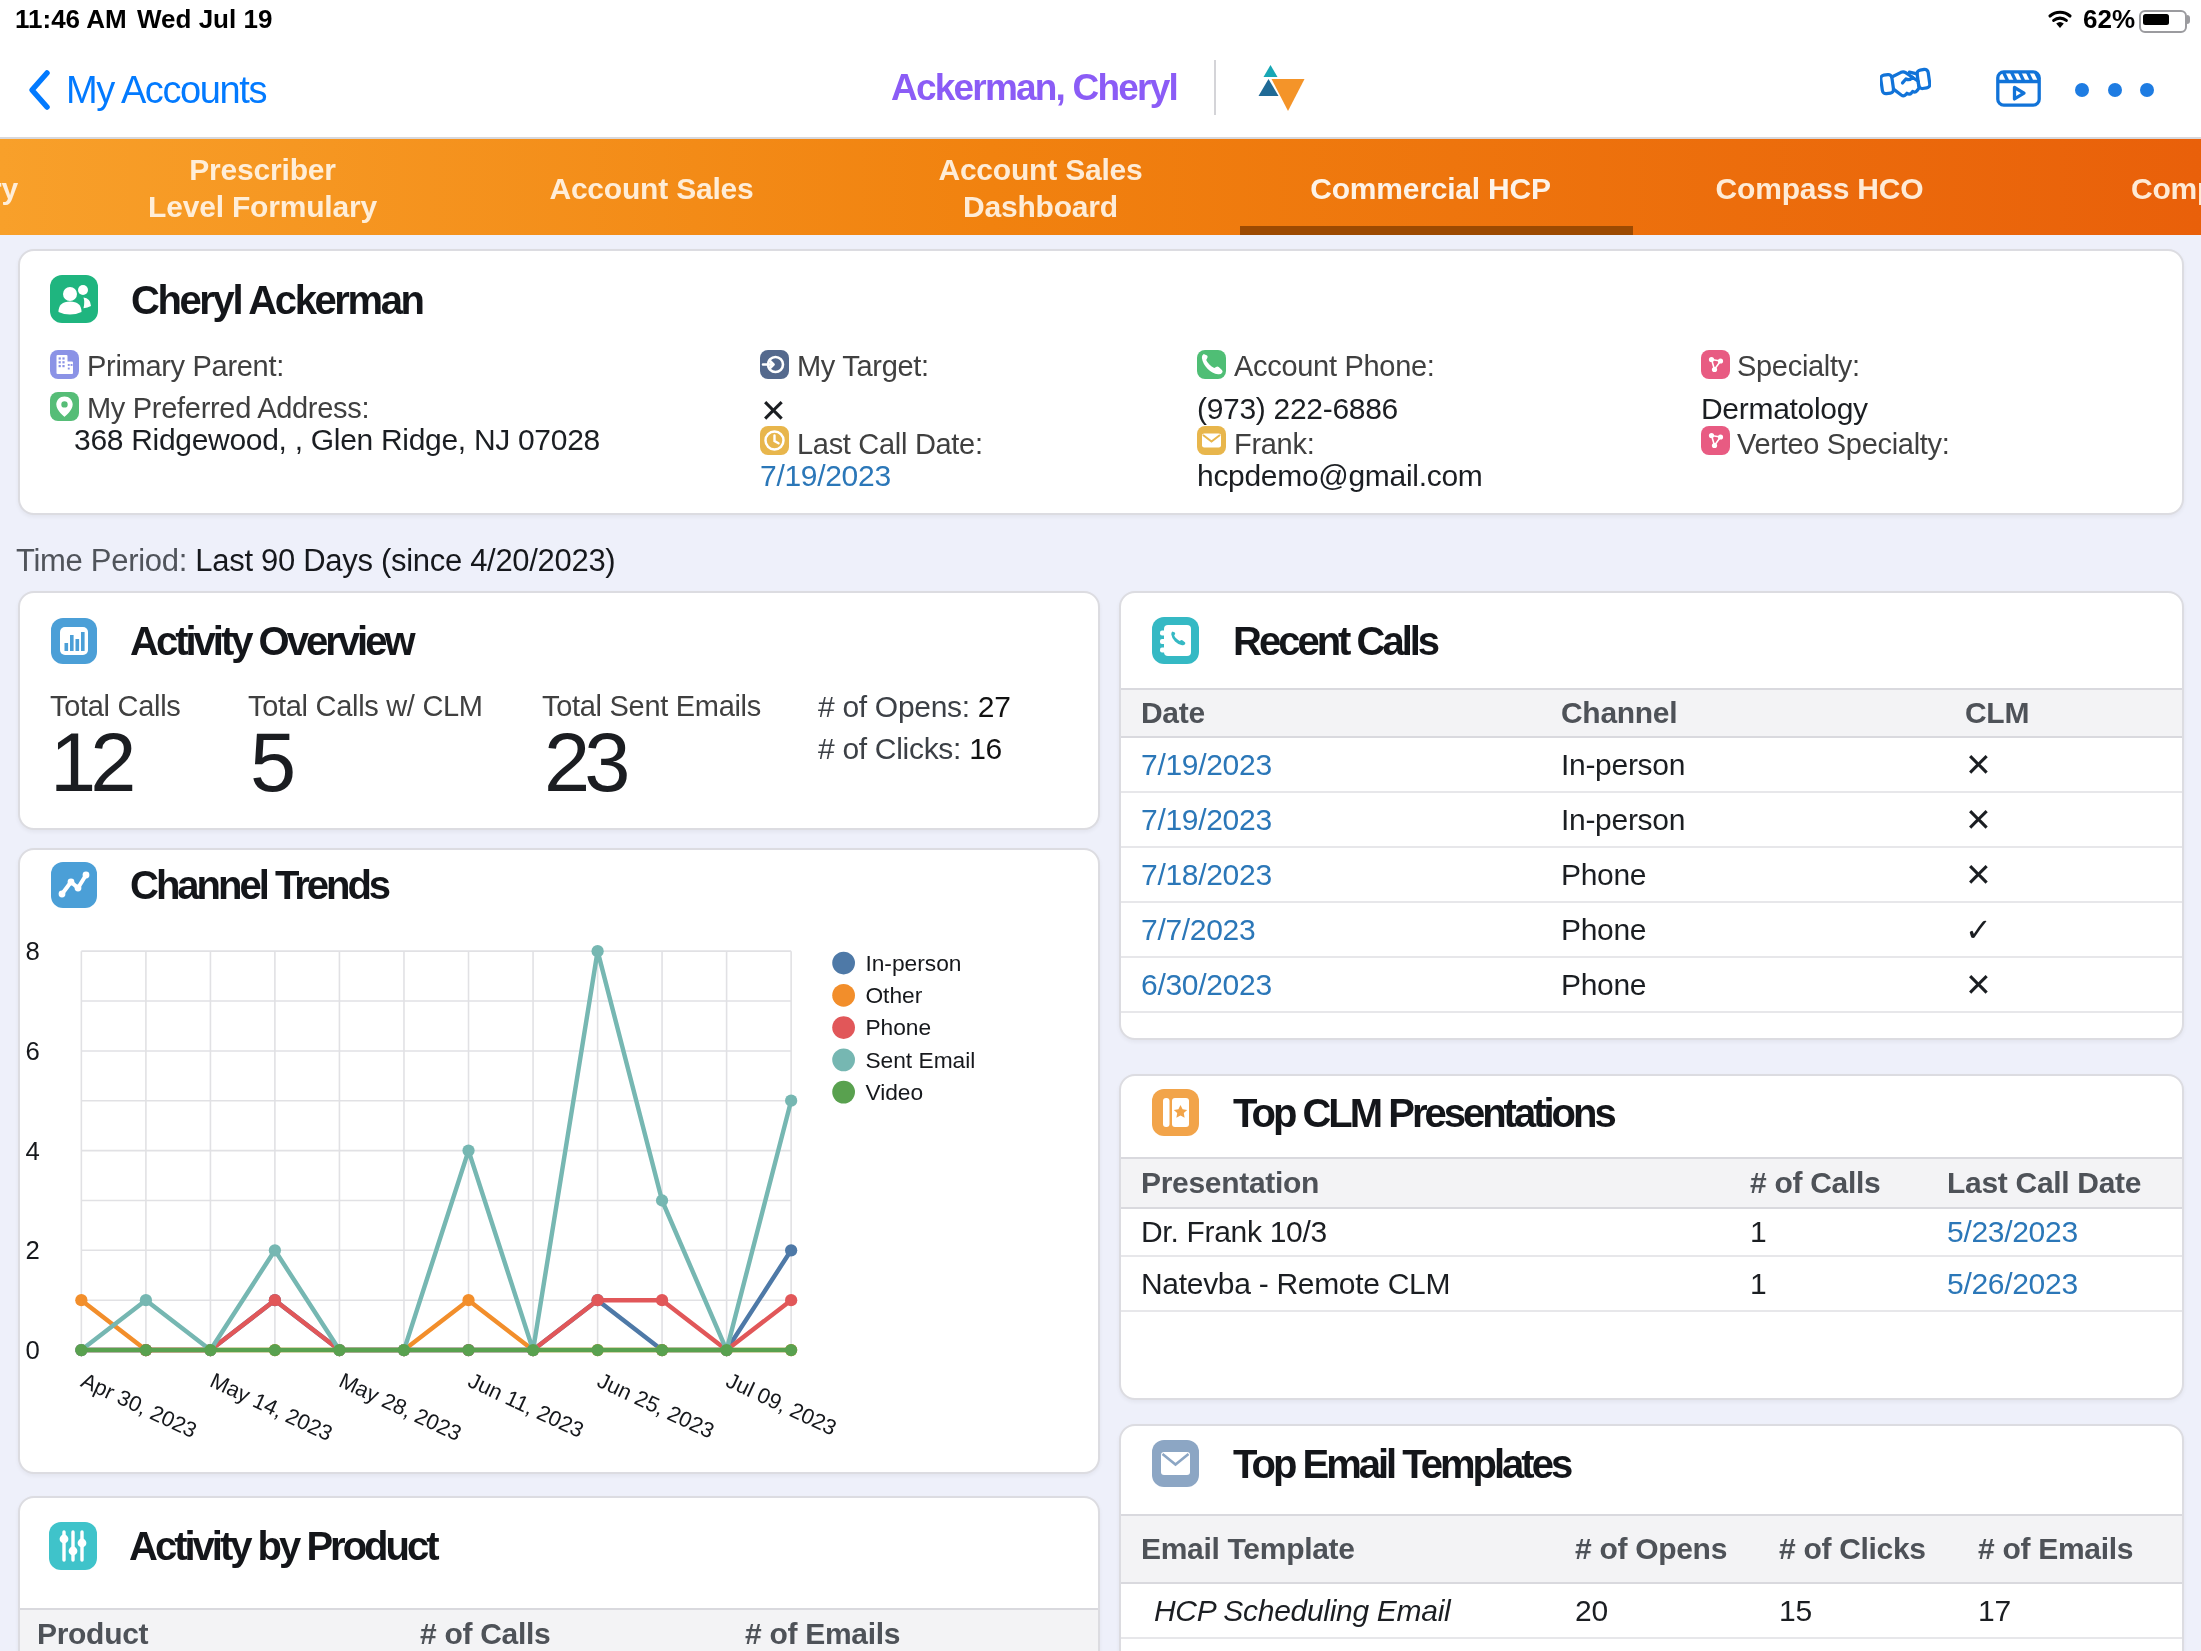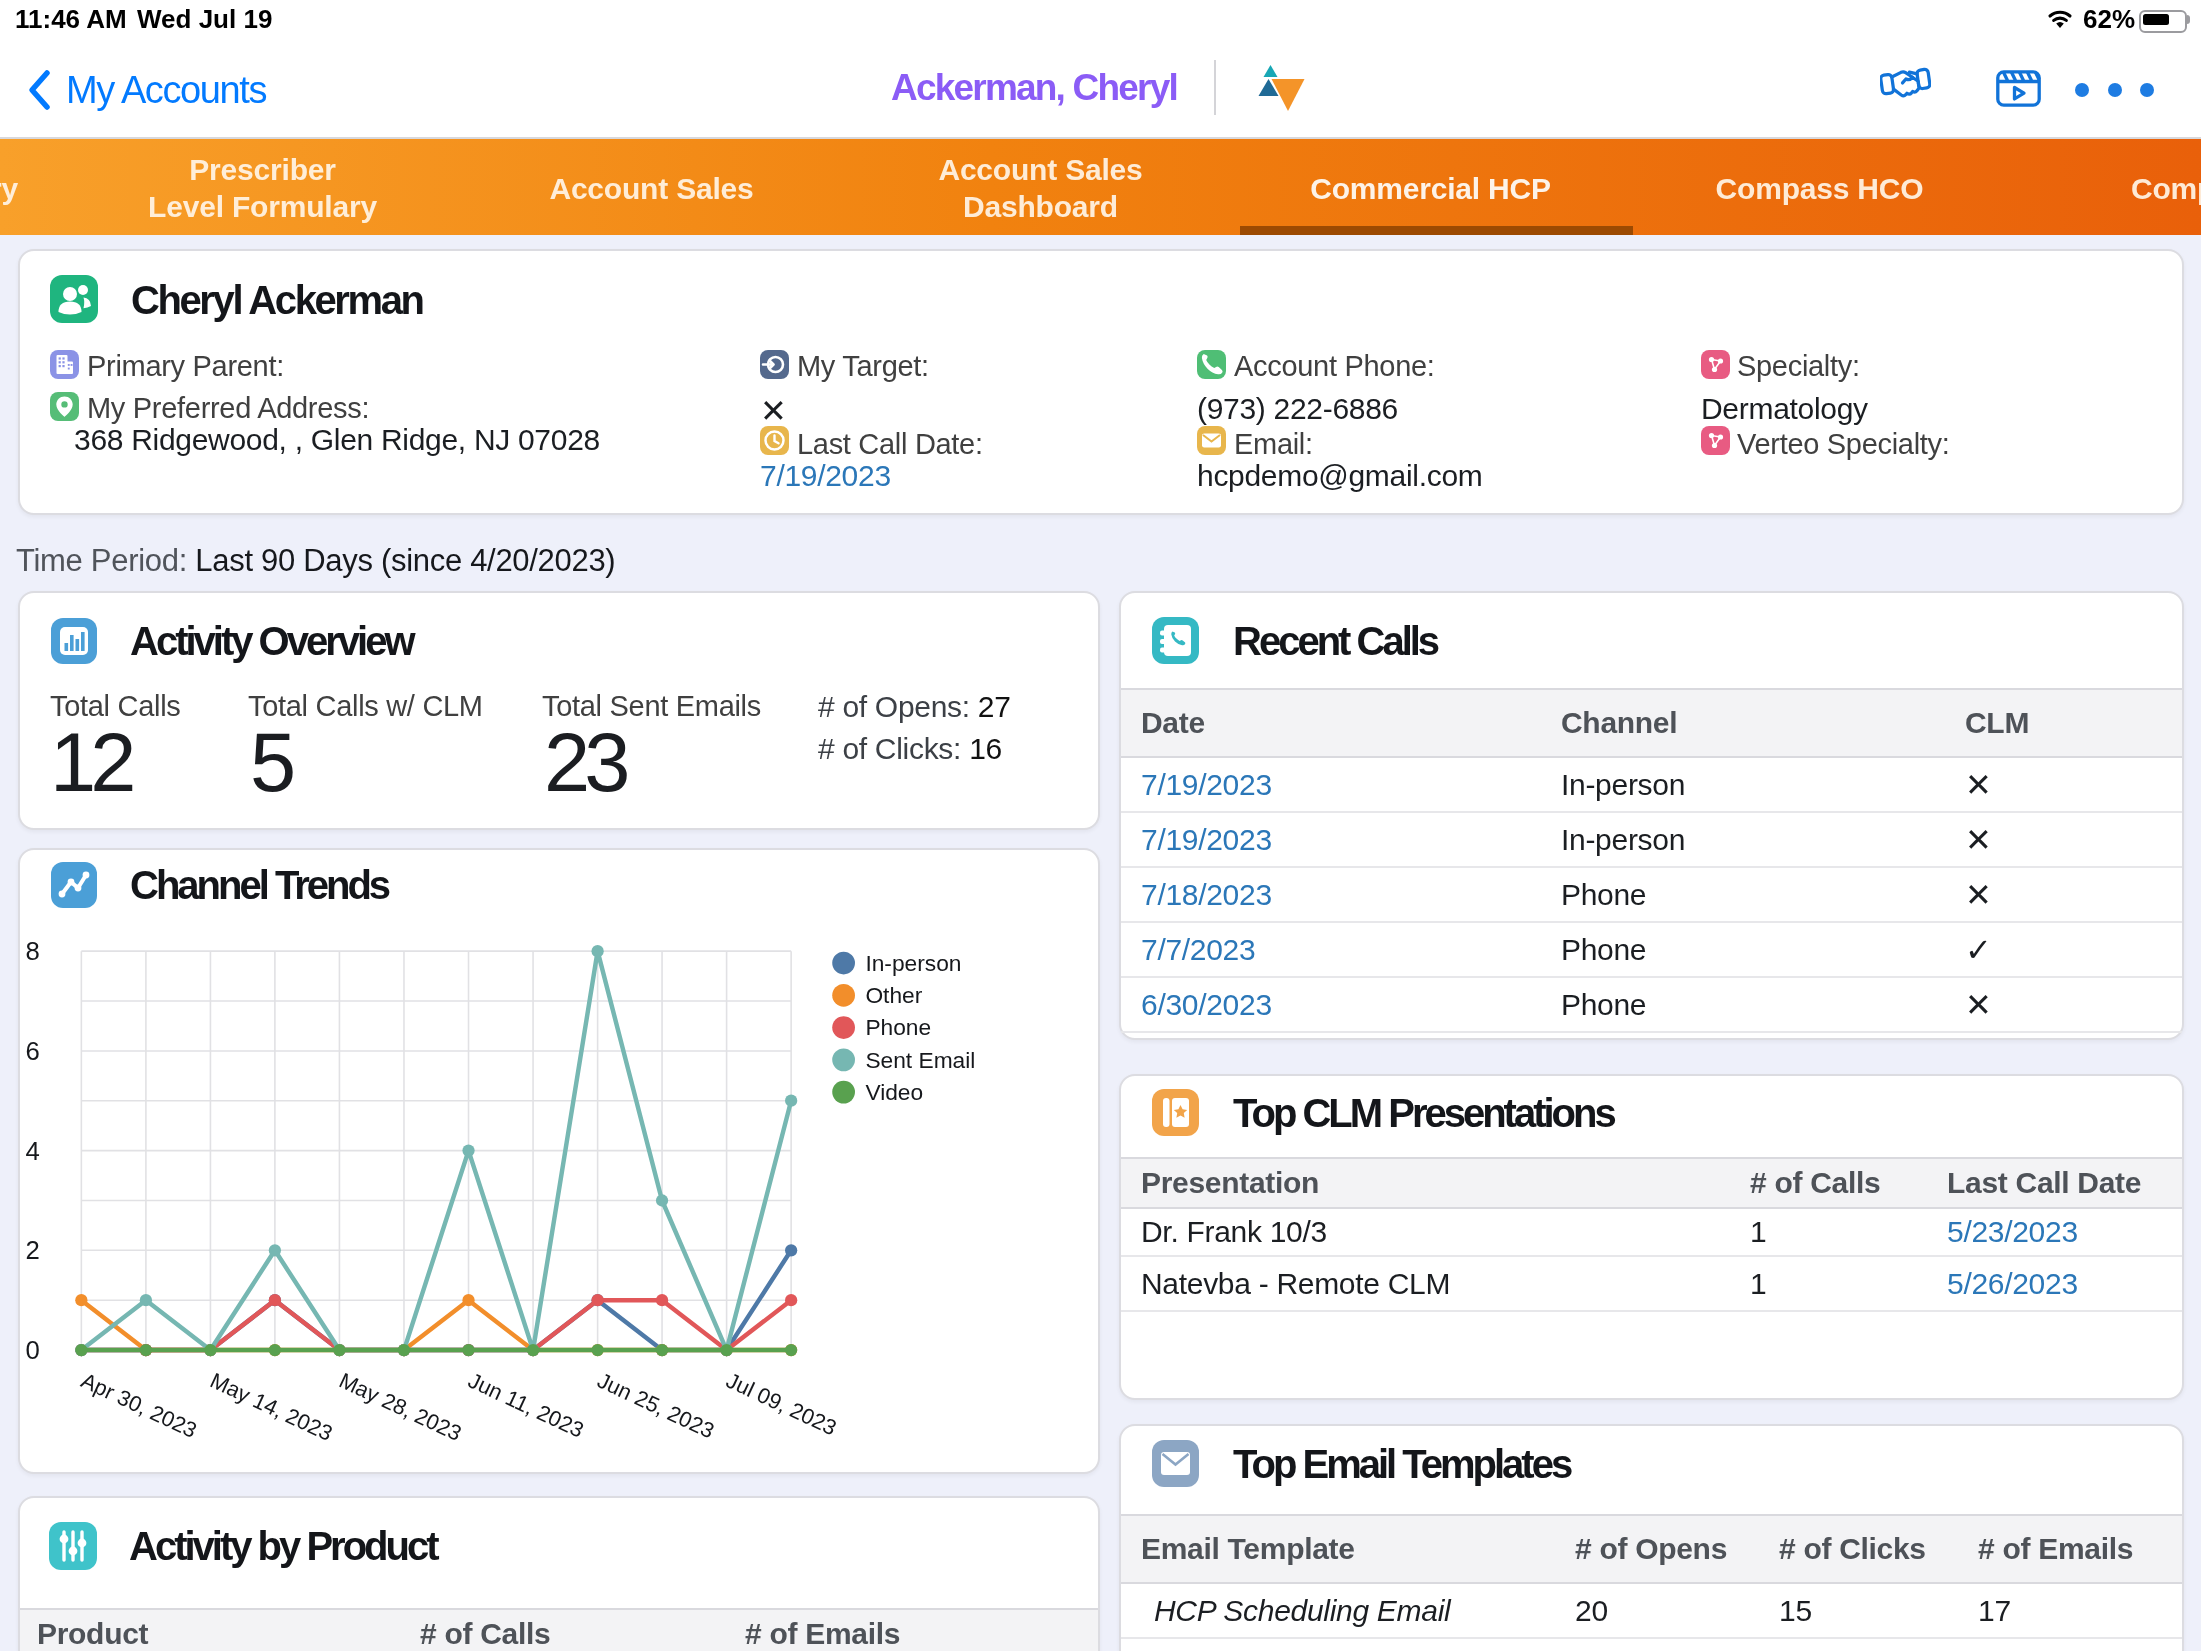--- a/index.html
+++ b/index.html
@@ -121,21 +121,21 @@
 <div class="val link" style="left:760px;top:459px;">7/19/2023</div>
 <div class="fic" style="left:1197px;top:350px;background:#4fbe75;"><svg width="29" height="29" viewBox="0 0 29 29">
       <path d="M8.2 5.4 Q6 6.8 6.4 9.6 Q7.3 15.5 12 20.2 Q16.7 24.9 22.6 25.8 Q25.4 26.2 26.8 24 Q27.6 22.6 26.4 21.4 L23.2 18.6 Q22 17.6 20.6 18.4 L18.8 19.5 Q15.9 18 13.9 16 Q11.9 14 10.7 11.4 L11.8 9.6 Q12.6 8.2 11.6 7 L8.2 5.4 Z" fill="#fff" transform="translate(-1.5,-1.5)"></path>
     </svg></div>
 <div class="lbl" style="left:1234px;top:350px;">Account Phone:</div>
 <div class="val" style="left:1197px;top:392px;">(973) 222-6886</div>
 <div class="fic" style="left:1197px;top:426px;background:#e8b64c;"><svg width="29" height="29" viewBox="0 0 29 29">
       <rect x="5" y="7.5" width="19" height="14" rx="2.2" fill="#fff"></rect>
 <path d="M6 9 L14.5 15.5 L23 9" stroke="#e8b64c" stroke-width="2" fill="none"></path>
     </svg></div>
-<div class="lbl" style="left:1234px;top:428px;">Email:</div>
+<div class="lbl" style="left:1234px;top:428px;">Frank:</div>
 <div class="val" style="left:1197px;top:459px;">hcpdemo@gmail.com</div>
 <div class="fic" style="left:1701px;top:350px;background:#e85b82;"><svg width="29" height="29" viewBox="0 0 29 29">
       <circle cx="10.5" cy="9.5" r="2.6" fill="#fff"></circle>
       <circle cx="19.5" cy="11" r="2.6" fill="#fff"></circle>
       <circle cx="13.5" cy="19.5" r="2.6" fill="#fff"></circle>
 <path d="M10.5 9.5 L19.5 11 L13.5 19.5 Z" stroke="#fff" stroke-width="1.6" fill="none"></path>
     </svg></div>
 <div class="lbl" style="left:1737px;top:350px;">Specialty:</div>
 <div class="val" style="left:1701px;top:392px;">Dermatology</div>
 <div class="fic" style="left:1701px;top:426px;background:#e85b82;"><svg width="29" height="29" viewBox="0 0 29 29">
@@ -319,21 +319,21 @@
  <path d="M20.5 14.5 Q19 15.5 19.3 17.5 Q19.9 21.5 23 24.6 Q26.1 27.7 30.1 28.3 Q32.1 28.6 33.1 27.1 Q33.7 26.1 32.9 25.3 L30.7 23.4 Q29.9 22.7 28.9 23.2 L27.7 24 Q25.8 23 24.4 21.6 Q23 20.2 22.2 18.4 L23 17.2 Q23.5 16.2 22.8 15.4 L20.5 14.5 Z" fill="#35b9c4"></path>
 </svg></div>
 <div class="ctitle" style="left:1233px;top:619px;">Recent Calls</div>
 <table class="t" style="left:1121px;top:688px;width:1061px;">
 <colgroup>
       <col style="width:440px">
       <col style="width:404px">
       <col>
     </colgroup>
 <tbody>
-      <tr style="height:68px;">
+      <tr style="height:48px;">
         <th style="padding-left:20px;">Date</th>
         <th>Channel</th>
         <th>CLM</th>
       </tr>
 <tr style="height:55px;">
         <td style="padding-left:20px;" class="link">7/19/2023</td>
         <td>In-person</td>
         <td style="font-size:32px;">✕</td>
       </tr>
 <tr style="height:55px;">

